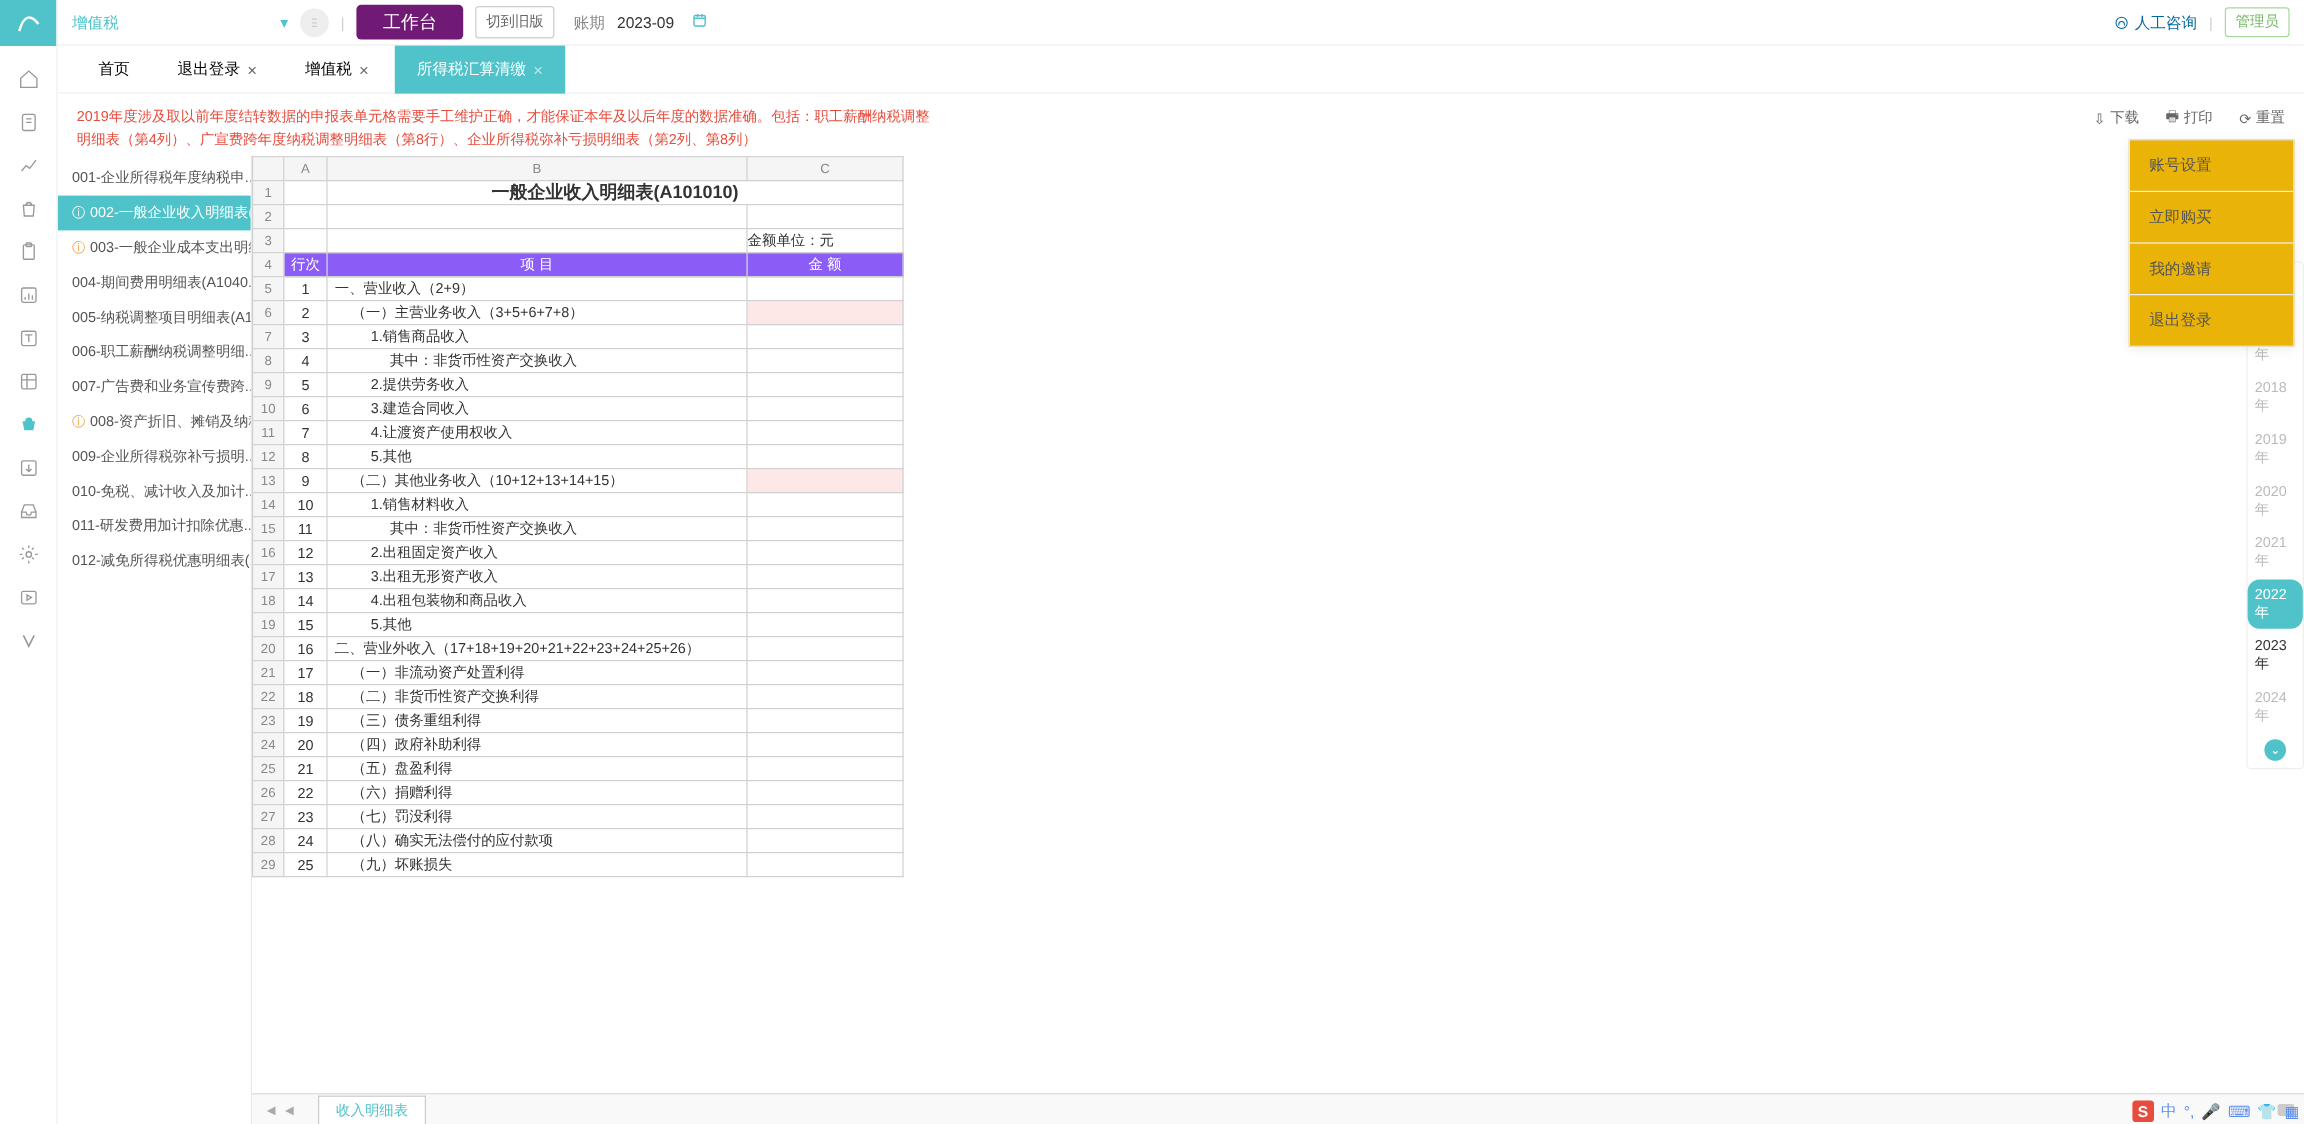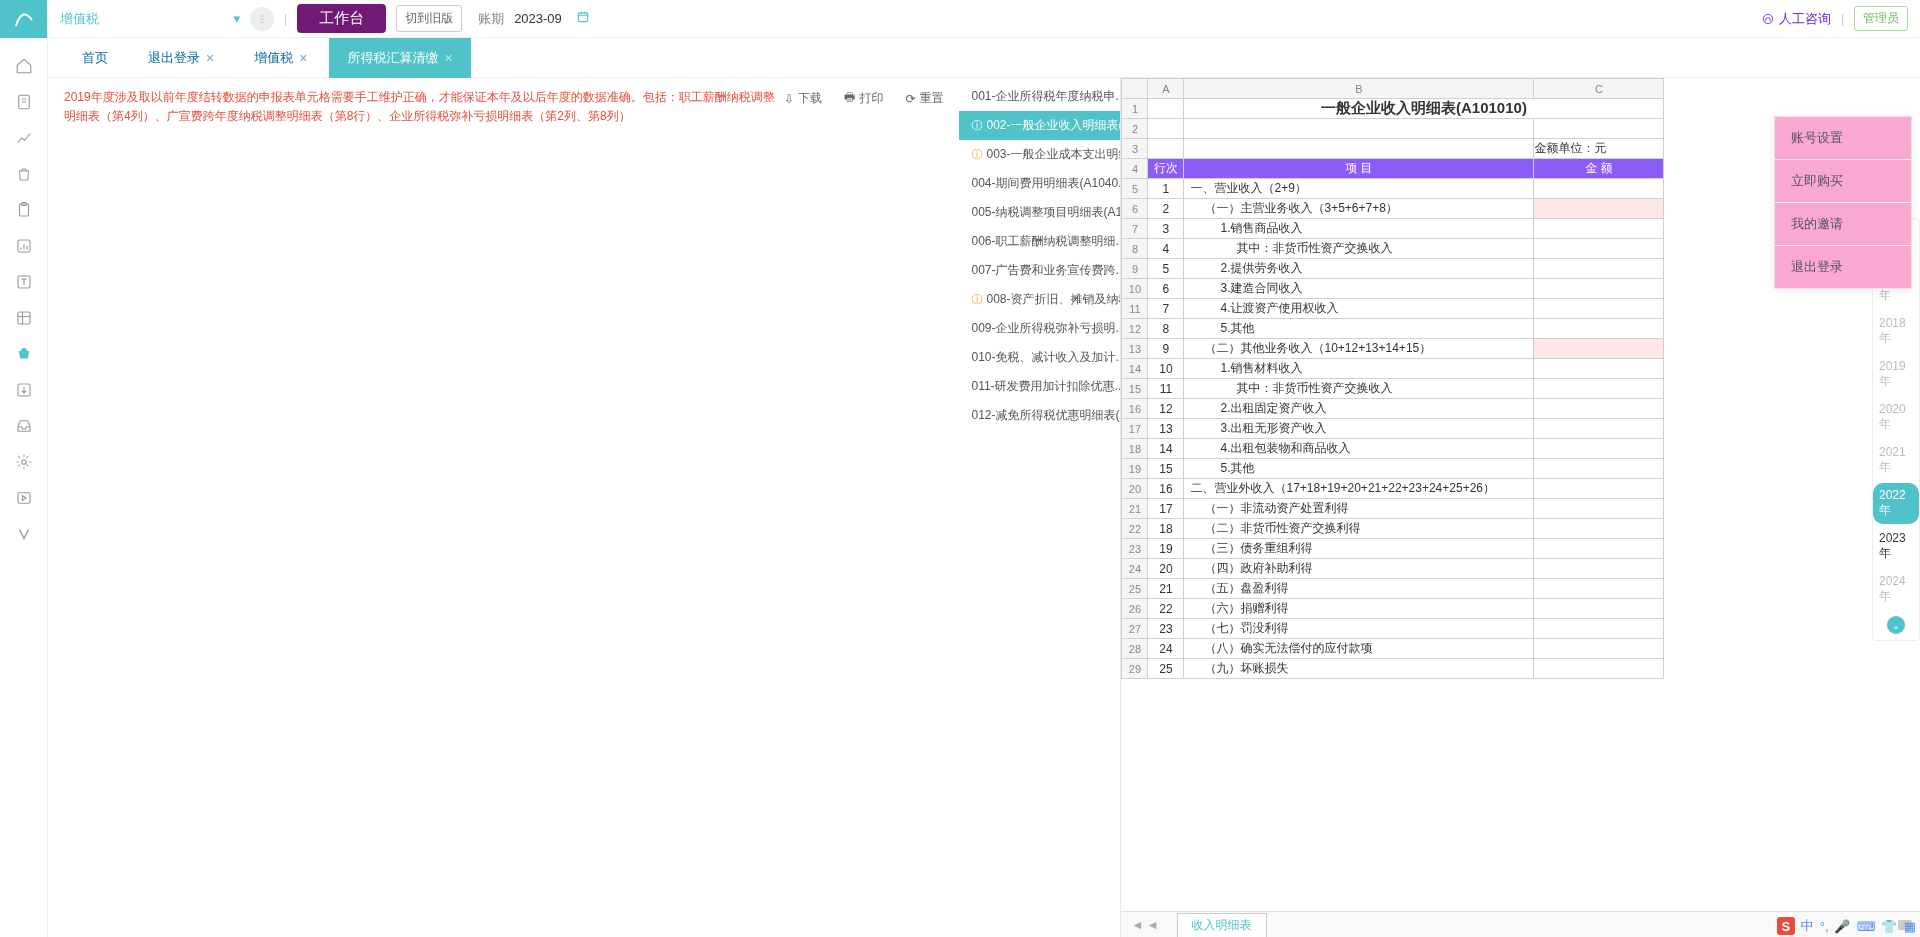--- a/index.html
+++ b/index.html
@@ -13,27 +13,27 @@
 .main { flex: 1; display: flex; flex-direction: column; }
 .topbar { height: 38px; display: flex; align-items: center; padding: 0 12px; border-bottom: 1px solid #eee; gap: 10px; }
 .topbar-select { color: #4fc3c9; font-size: 13px; width: 180px; display: flex; align-items: center; justify-content: space-between; }
 .round-btn { width: 24px; height: 24px; border-radius: 50%; background: #eee; display: flex; align-items: center; justify-content: center; color: #ccc; }
 .btn-primary { background: #701a75; color: #fff; padding: 5px 22px; border-radius: 4px; font-size: 15px; }
 .btn-outline { border: 1px solid #ccc; padding: 4px 8px; border-radius: 3px; font-size: 12px; color: #666; }
 .period-label { color: #888; font-size: 13px; margin-left: 6px; }
 .period { font-size: 13px; color: #333; }
 .cal-icon { color: #4fc3c9; margin-left: 4px; }
 .spacer { flex: 1; }
-.support { color: #6d28d9; display: flex; align-items: center; gap: 4px; font-size: 13px; }
+.support { color: #0369a1; display: flex; align-items: center; gap: 4px; font-size: 13px; }
 .admin-btn { border: 1px solid #a8d89c; color: #6fb85f; padding: 3px 8px; border-radius: 3px; font-size: 12px; }
 .tabs { height: 40px; display: flex; align-items: center; padding-left: 16px; border-bottom: 1px solid #eee; gap: 4px; }
-.tab { padding: 0 18px; height: 40px; display: flex; align-items: center; font-size: 13px; color: #0369a1; cursor: pointer; gap: 6px; }
+.tab { padding: 0 18px; height: 40px; display: flex; align-items: center; font-size: 13px; color: #000000; cursor: pointer; gap: 6px; }
 .tab.active { background: #4fc3c9; color: #fff; }
 .tab-close { font-size: 14px; opacity: .6; }
-.content { flex: 1; display: flex; flex-direction: row; position: relative; }
+.content { flex: 1; display: flex; flex-direction: column; position: relative; }
 .warning-row { display: flex; align-items: flex-start; padding: 10px 16px 4px; }
 .warning { color: #e74c3c; font-size: 12px; line-height: 1.6; max-width: 720px; }
 .toolbar { margin-left: auto; display: flex; gap: 22px; color: #666; font-size: 12px; align-items: center; }
 .toolbar span { display: flex; gap: 4px; align-items: center; cursor: pointer; }
 .workspace { flex: 1; display: flex; overflow: hidden; }
 .form-list { width: 162px; border-right: 1px solid #e8e8e8; overflow-y: auto; padding-top: 4px; }
 .form-item { padding: 6px 8px 6px 12px; font-size: 12px; color: #555; cursor: pointer; white-space: nowrap; overflow: hidden; text-overflow: ellipsis; display: flex; align-items: center; gap: 4px; }
 .form-item.active { background: #4fc3c9; color: #fff; }
 .excl { color: #f0a23c; font-size: 11px; }
 .form-item.active .excl { color: #fff; }
@@ -57,21 +57,21 @@
 .pad4 { padding-left: 52px; }
 .sheet-tabs { height: 26px; border-top: 1px solid #ddd; display: flex; align-items: center; background: #f9f9f9; font-size: 12px; }
 .sheet-nav { padding: 0 10px; color: #aaa; }
 .sheet-tab { border: 1px solid #ccc; border-bottom: none; padding: 3px 14px; background: #fff; color: #4fc3c9; margin-left: 8px; }
 .sheet-scroll { flex: 1; display: flex; justify-content: flex-end; padding-right: 8px; }
 .year-rail { position: absolute; right: 0; top: 140px; width: 48px; background: #fff; border: 1px solid #eee; border-radius: 4px; display: flex; flex-direction: column; align-items: center; padding: 6px 0; gap: 2px; }
 .year { padding: 5px 6px; font-size: 12px; color: #bbb; cursor: pointer; border-radius: 10px; }
 .year.current { color: #333; }
 .year.active { background: #4fc3c9; color: #fff; }
 .year-expand { width: 18px; height: 18px; background: #4fc3c9; color: #fff; border-radius: 50%; display: flex; align-items: center; justify-content: center; margin-top: 4px; font-size: 10px;}
-.user-menu { position: absolute; right: 8px; top: 38px; width: 138px; background: #f9a8d4; border: 1px solid #e6e6e6; box-shadow: 0 2px 10px rgba(0,0,0,.08); z-index: 50; }
+.user-menu { position: absolute; right: 8px; top: 38px; width: 138px; background: #eab308; border: 1px solid #e6e6e6; box-shadow: 0 2px 10px rgba(0,0,0,.08); z-index: 50; }
 .user-menu div { padding: 12px 16px; font-size: 13px; color: #555; border-bottom: 1px solid #f2f2f2; cursor: pointer; }
 .user-menu div:last-child { border-bottom: none; }
 .ime-bar { position: absolute; right: 4px; bottom: 2px; display: flex; gap: 6px; align-items: center; font-size: 13px; }
 .ime-badge { background: #e74c3c; color: #fff; width: 18px; height: 18px; border-radius: 3px; display: flex; align-items: center; justify-content: center; font-weight: bold; }
 .ime-ico { color: #5b8def; }
 .sep { color: #ccc; }
 </style>
 </head>
 <body>
 

